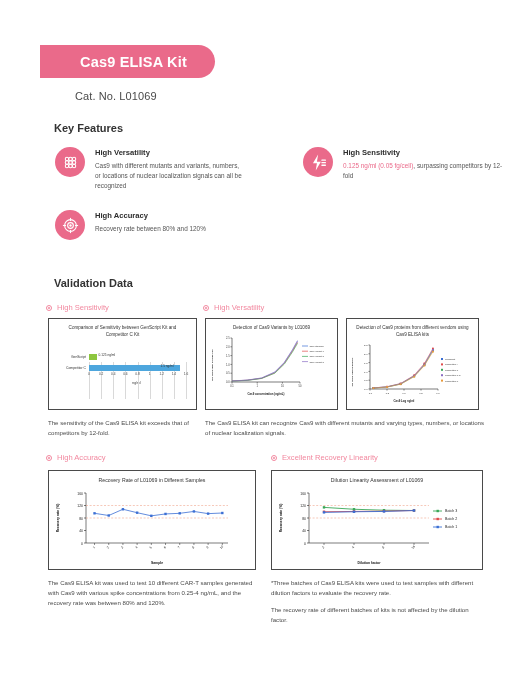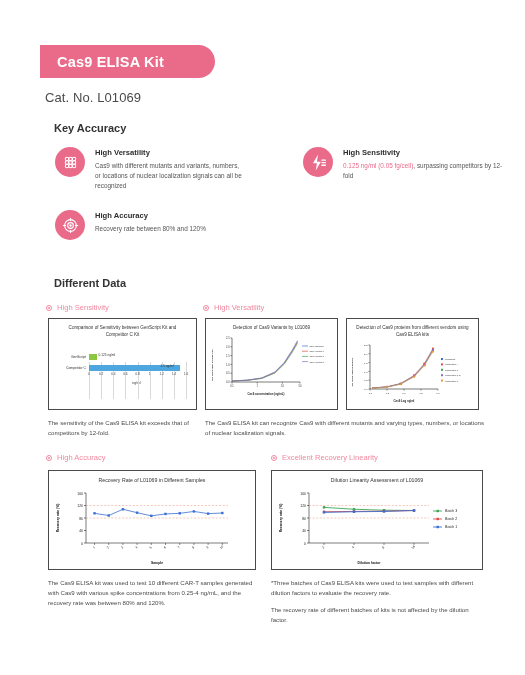--- a/index.html
+++ b/index.html
@@ -15,25 +15,25 @@
   
   .title-banner {
     position: absolute; left: 40px; top: 45px;
     width: 175px; height: 33px;
     background: #ea6a8a;
     border-radius: 0 17px 17px 0;
     display: flex; align-items: center;
     padding-left: 17px;
   }
   .title-banner .title-text {
-    color: #ffffff; font-size: 14.5px; font-weight: bold; letter-spacing: .2px;
+    color: #ffffff; font-size: 14.5px; font-weight: bold; letter-spacing: .2px; margin-left: 23px;
   }
   .cat-no {
-    position: absolute; left: 45px; top: 90px;
-    font-size: 13px; color: #4a4a4a; letter-spacing: .1px;
+    position: absolute; left: 75px; top: 90px;
+    font-size: 11px; color: #4a4a4a; letter-spacing: .1px;
   }
 
   
   .section-head {
     font-size: 11px; font-weight: bold; color: #333;
   }
   #key-features-head { position: absolute; left: 54px; top: 122px; }
   #validation-head   { position: absolute; left: 54px; top: 277px; }
 
   
@@ -122,21 +122,21 @@
 </head>
 <body>
 
 <div class="page">
 
   <div class="title-banner">
     <span class="title-text">Cas9 ELISA Kit</span>
   </div>
   <div class="cat-no">Cat. No. L01069</div>
 
-  <div id="key-features-head" class="section-head">Key Accuracy</div>
+  <div id="key-features-head" class="section-head">Key Features</div>
 
   <div class="feature" id="feat-versatility">
     <div class="feat-icon">
       <svg width="17" height="17" viewBox="0 0 24 24">
         <g fill="none" stroke="#ffffff" stroke-width="1.5">
           <circle cx="7" cy="7" r="2.4"></circle>
             <circle cx="12" cy="7" r="2.4"></circle>
             <circle cx="17" cy="7" r="2.4"></circle>
           <circle cx="7" cy="12" r="2.4"></circle>
             <circle cx="12" cy="12" r="2.4"></circle>
@@ -181,21 +181,21 @@
         <rect x="15.5" y="11.4" width="6" height="1.7" rx="0.85" fill="#ffffff"></rect>
         <rect x="15.5" y="14.6" width="6" height="1.7" rx="0.85" fill="#ffffff"></rect>
       </svg>
     </div>
     <div class="feat-body">
       <div class="feat-title">High Sensitivity</div>
       <div class="feat-desc"><span class="hl">0.125 ng/ml (0.05 fg/cell)</span><span>, surpassing competitors by 12-fold</span></div>
     </div>
   </div>
 
-  <div id="validation-head" class="section-head">Different Data</div>
+  <div id="validation-head" class="section-head">Validation Data</div>
 
   <div class="sub-head" id="sub-sensitivity">
     <span class="bullet"></span>
     <span>High Sensitivity</span>
   </div>
   <div class="sub-head" id="sub-versatility">
     <span class="bullet"></span>
     <span>High Versatility</span>
   </div>
   <div class="sub-head" id="sub-accuracy">

